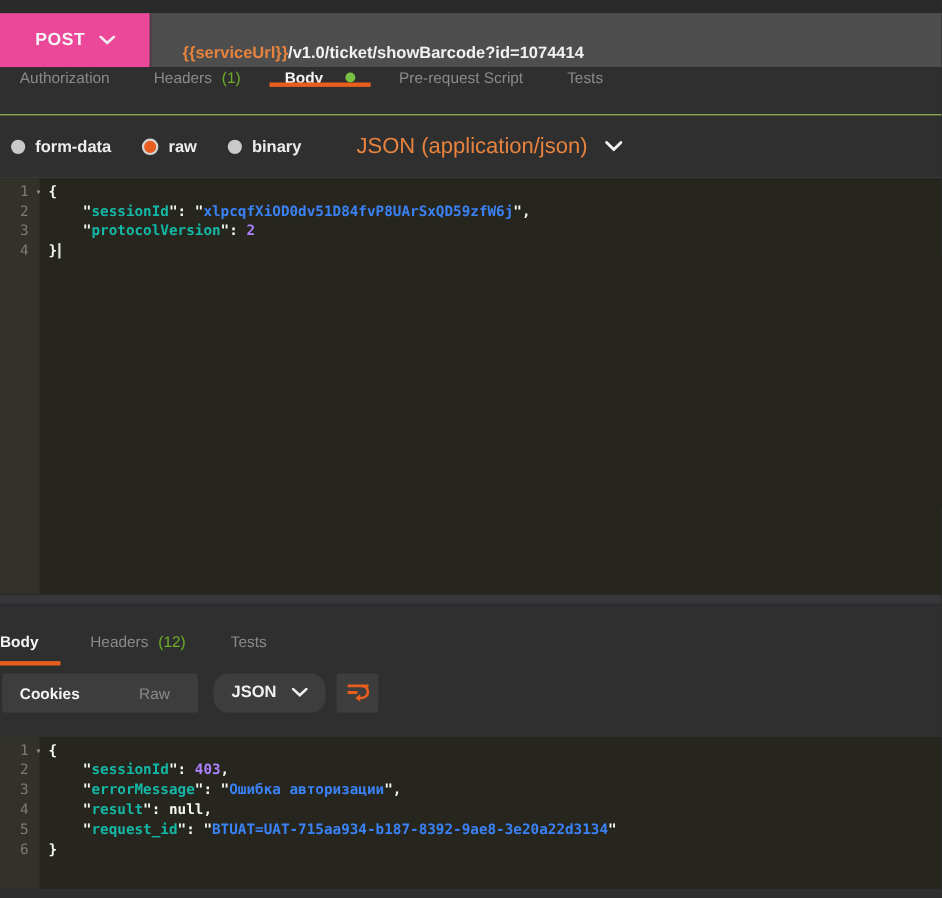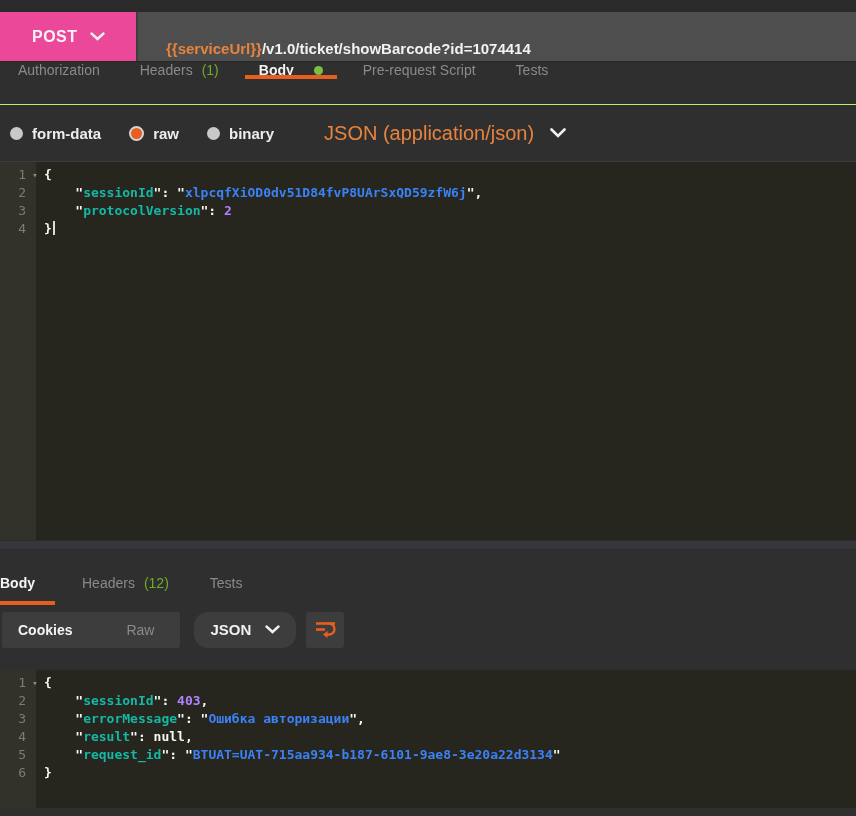--- a/index.html
+++ b/index.html
@@ -218,21 +218,21 @@
         <span class="ed-code"><span class="tk-punct">    "</span><span class="tk-key">errorMessage</span><span class="tk-punct">": "</span><span class="tk-str">Ошибка авторизации</span><span class="tk-punct">",</span></span>
       </div>
       <div class="ed-line">
         <span class="ed-num">4</span>
         <span class="ed-fold"></span>
         <span class="ed-code"><span class="tk-punct">    "</span><span class="tk-key">result</span><span class="tk-punct">": </span><span class="tk-kw">null</span><span class="tk-punct">,</span></span>
       </div>
       <div class="ed-line">
         <span class="ed-num">5</span>
         <span class="ed-fold"></span>
-        <span class="ed-code"><span class="tk-punct">    "</span><span class="tk-key">request_id</span><span class="tk-punct">": "</span><span class="tk-str">BTUAT=UAT-715aa934-b187-6101-9ae8-3e20a22d3134</span><span class="tk-punct">"</span></span>
+        <span class="ed-code"><span class="tk-punct">    "</span><span class="tk-key">request_id</span><span class="tk-punct">": "</span><span class="tk-str">BTUAT=UAT-715aa934-b187-8392-9ae8-3e20a22d3134</span><span class="tk-punct">"</span></span>
       </div>
       <div class="ed-line">
         <span class="ed-num">6</span>
         <span class="ed-fold"></span>
         <span class="ed-code"><span class="tk-punct">}</span></span>
       </div>
     </div>
 </div>
 
 </body></html>

